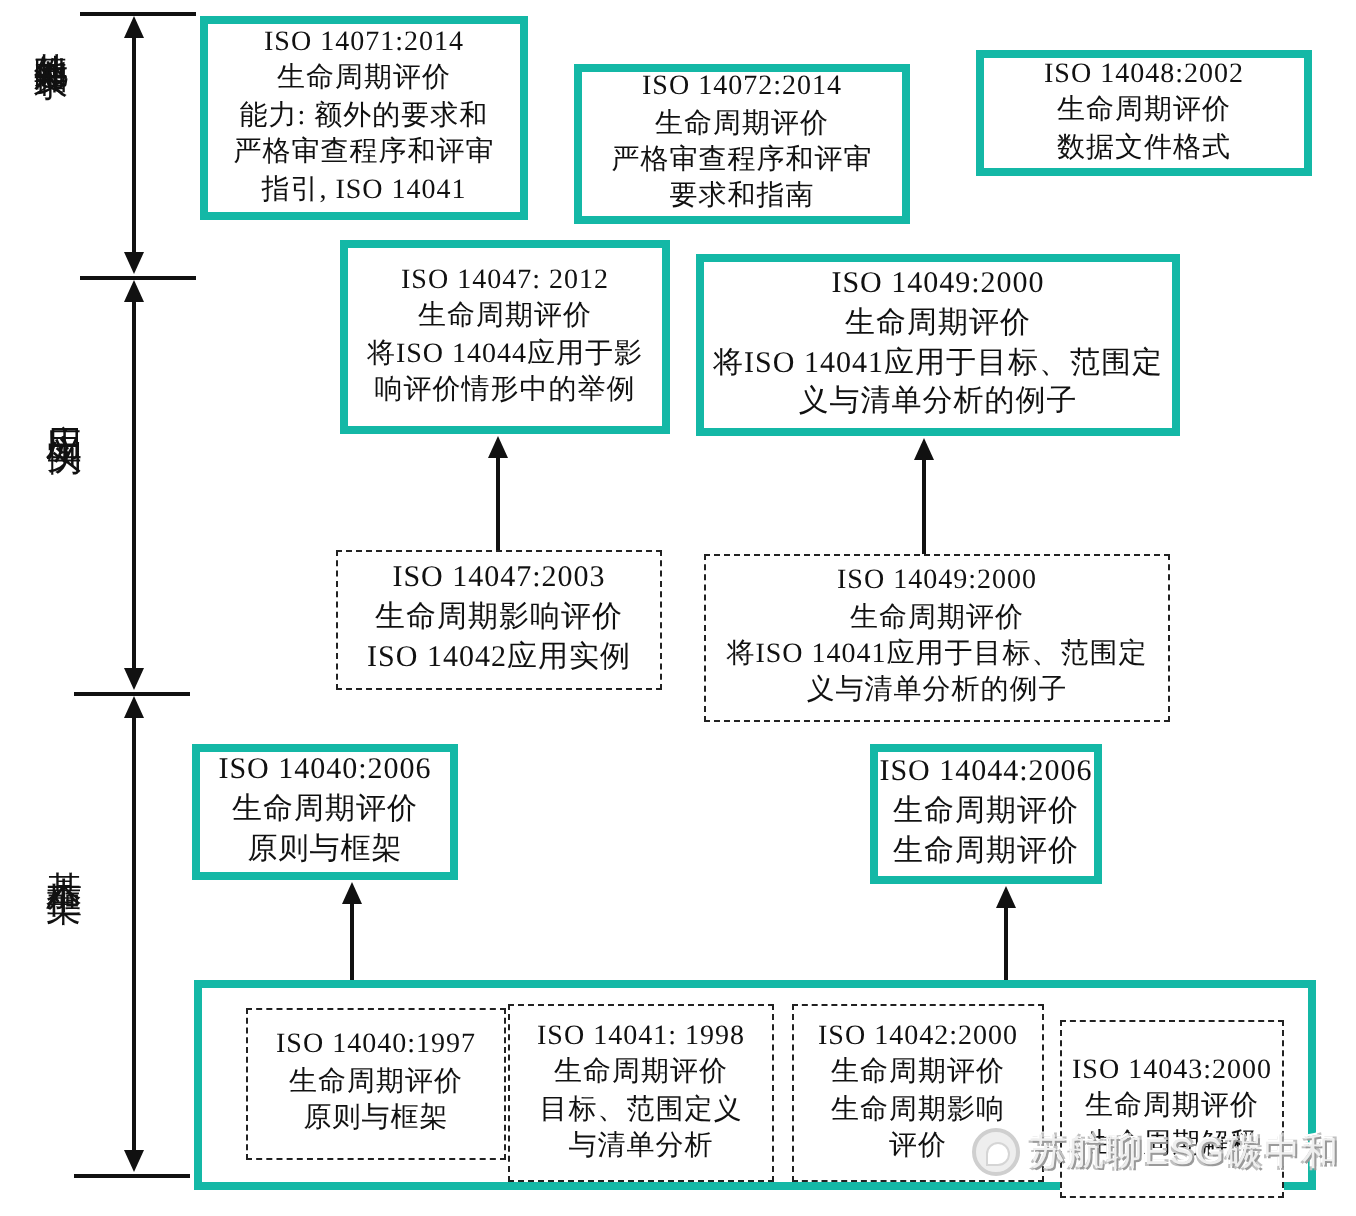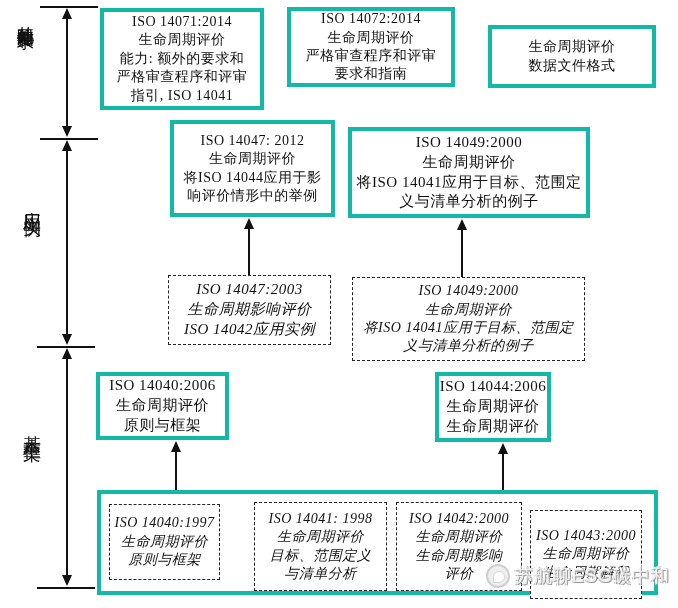--- a/index.html
+++ b/index.html
@@ -7,21 +7,21 @@
     width:678px;height:608px;position:relative;background:#ffffff;
     font-family:"Liberation Serif","DejaVu Serif",serif;color:#111;
     overflow:hidden;
   }
   .box{
     position:absolute;box-sizing:border-box;background:#fff;
     display:flex;flex-direction:column;align-items:center;justify-content:center;
     text-align:center;line-height:1.32;letter-spacing:0.5px;
   }
   .solid{border:4px solid #14b8a6;}
-  .dashed{border:1.6px dashed #222;font-style:italic;}
+  .dashed{border:1.6px dashed #222;}
   .bl{display:block;white-space:nowrap;}
   .f14{font-size:14px;}
   .f15{font-size:15px;}
   
   .up-arrow{position:absolute;width:12px;display:flex;flex-direction:column;align-items:center;}
   .up-arrow .head{width:0;height:0;border-left:5px solid transparent;border-right:5px solid transparent;border-bottom:11px solid #111;}
   .up-arrow .shaft{flex:1;width:2px;background:#111;}
   
   .dbl-arrow{position:absolute;width:12px;display:flex;flex-direction:column;align-items:center;}
   .dbl-arrow .head-up{width:0;height:0;border-left:5px solid transparent;border-right:5px solid transparent;border-bottom:11px solid #111;}
@@ -76,27 +76,28 @@
 <div class="side-label" style="left:20px;top:197px;height:90px">应用实例</div>
 <div class="side-label" style="left:20px;top:421px;height:86px">基本框架</div>
 
 <div class="box solid f14" style="left:100px;top:8px;width:164px;height:102px">
   <span class="bl">ISO 14071:2014</span>
   <span class="bl">生命周期评价</span>
   <span class="bl">能力: 额外的要求和</span>
   <span class="bl">严格审查程序和评审</span>
   <span class="bl">指引, ISO 14041</span>
 </div>
-<div class="box solid f14" style="left:287px;top:7px;width:168px;height:80px">
+<div class="box solid f14" style="left:287px;top:32px;width:168px;height:80px">
   <span class="bl">ISO 14072:2014</span>
   <span class="bl">生命周期评价</span>
   <span class="bl">严格审查程序和评审</span>
   <span class="bl">要求和指南</span>
 </div>
 <div class="box solid f14" style="left:488px;top:25px;width:168px;height:63px">
+  <span class="bl">ISO 14048:2002</span>
   <span class="bl">生命周期评价</span>
   <span class="bl">数据文件格式</span>
 </div>
 
 <div class="box solid f14" style="left:170px;top:120px;width:165px;height:97px">
   <span class="bl">ISO 14047: 2012</span>
   <span class="bl">生命周期评价</span>
   <span class="bl">将ISO 14044应用于影</span>
   <span class="bl">响评价情形中的举例</span>
 </div>
@@ -124,21 +125,21 @@
   <span class="bl">生命周期评价</span>
   <span class="bl">原则与框架</span>
 </div>
 <div class="box solid f15" style="left:435px;top:372px;width:116px;height:70px">
   <span class="bl">ISO 14044:2006</span>
   <span class="bl">生命周期评价</span>
   <span class="bl">生命周期评价</span>
 </div>
 
 <div class="box solid" style="left:97px;top:490px;width:561px;height:105px;display:block">
-  <div class="box dashed f14" style="left:8px;top:10px;width:111px;height:76px">
+  <div class="box dashed f14" style="left:22px;top:10px;width:130px;height:76px">
     <span class="bl">ISO 14040:1997</span>
     <span class="bl">生命周期评价</span>
     <span class="bl">原则与框架</span>
   </div>
   <div class="box dashed f14" style="left:153px;top:8px;width:133px;height:89px">
     <span class="bl">ISO 14041: 1998</span>
     <span class="bl">生命周期评价</span>
     <span class="bl">目标、范围定义</span>
     <span class="bl">与清单分析</span>
   </div>

